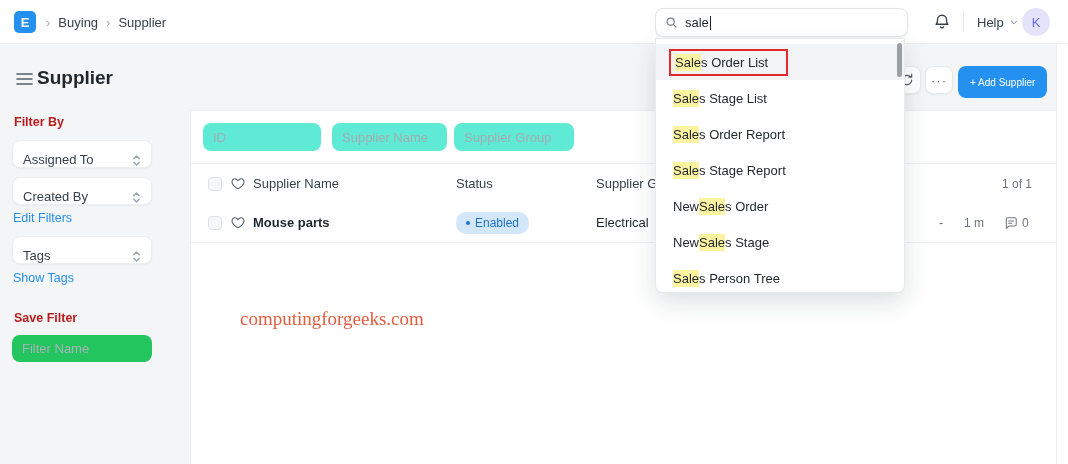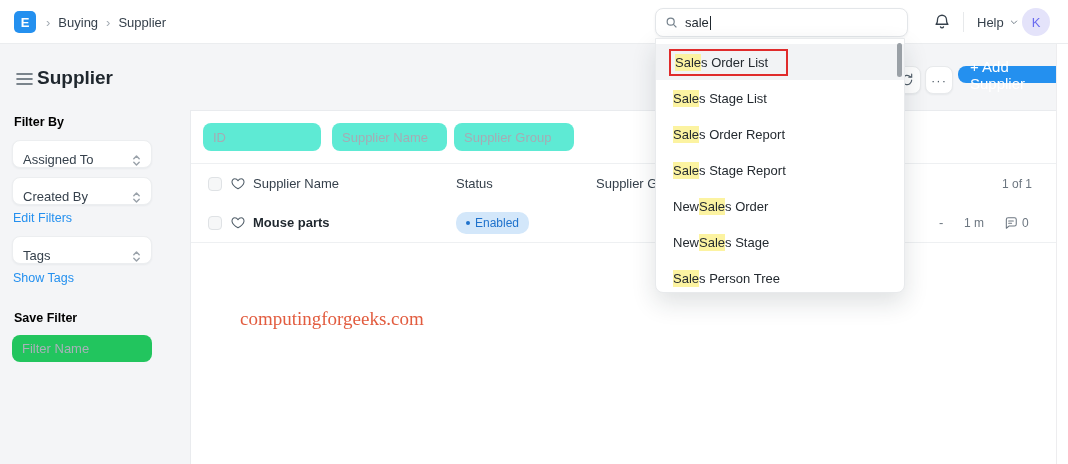--- a/index.html
+++ b/index.html
@@ -40,26 +40,26 @@
     background:#fff; border-left:1px solid #ededef; z-index:5; }
 
   
   .sidebar-toggle { position:absolute; left:16px; top:72px; width:17px; height:14px; cursor:pointer; }
   .page-title { position:absolute; left:37px; top:67px; font-size:19px; font-weight:bold; color:#1f272e; }
   .head-btn { position:absolute; top:66px; height:28px; background:#fff;
     border:1px solid #e8eaec; border-radius:8px; box-shadow:0 1px 2px rgba(25,39,52,.06);
     display:flex; align-items:center; justify-content:center; cursor:pointer; color:#525f6a; }
   .btn-refresh { left:893px; width:28px; }
   .btn-more { left:925px; width:28px; font-size:13px; letter-spacing:1px; color:#525f6a; }
-  .btn-add { position:absolute; left:958px; top:66px; height:17px; padding:0 12px;
+  .btn-add { position:absolute; left:958px; top:66px; height:32px; padding:0 12px;
     background:#2490ef; border-radius:8px; color:#fff; display:flex; align-items:center;
-    font-size:15px; cursor:pointer; }
-
-  
-  .side-label { position:absolute; left:14px; font-size:12.5px; font-weight:bold; color:#000000; }
+    font-size:10px; cursor:pointer; }
+
+  
+  .side-label { position:absolute; left:14px; font-size:12.5px; font-weight:bold; color:#b91c1c; }
   .side-select { position:absolute; left:12px; width:140px; height:28px; background:#fff;
     border:1px solid #eceef0; border-radius:8px; box-shadow:0 1px 2px rgba(25,39,52,.05);
     display:flex; align-items:flex-end; padding:0 10px; color:#36414c; cursor:pointer; }
   .side-select .updown { margin-left:auto; }
   .side-link { position:absolute; left:13px; color:#2490ef; font-size:12.5px; cursor:pointer; }
   .side-input { position:absolute; left:12px; width:140px; height:27px; background:#22c55e;
     border:none; border-radius:8px; padding:0 10px; font-size:13px; color:#36414c;
     font-family:"Liberation Sans",sans-serif; }
   .side-input::placeholder { color:#a9b1b9; }
 
@@ -246,20 +246,21 @@
         <path d="M12 20.5S3.5 15.5 2.5 10.5C1.8 6.9 4.3 4.5 7 4.5c2 0 3.9 1.2 5 3 1.1-1.8 3-3 5-3 2.7 0 5.2 2.4 4.5 6-1 5-9.5 10-9.5 10z"></path>
       </svg>
     </span>
     <span class="cell c-status">
       <span class="badge">
         <span class="dot"></span>
         <span>Enabled</span>
       </span>
     </span>
     <span class="cell c-name row-name">Mouse parts</span>
+    <span class="cell c-group">Electrical</span>
     <span class="cell c-assigned">-</span>
     <span class="cell c-modified">1 m</span>
     <span class="cell c-comments">
       <span>
         <svg width="14" height="14" viewBox="0 0 24 24" fill="none" stroke="#6c7680" stroke-width="1.8" stroke-linecap="round" stroke-linejoin="round">
           <path d="M21 14a3 3 0 01-3 3H9l-5 4V6a3 3 0 013-3h11a3 3 0 013 3z"></path>
           <line x1="8" y1="8.5" x2="16" y2="8.5"></line>
             <line x1="8" y1="12.5" x2="13" y2="12.5"></line>
         </svg>
       </span>

